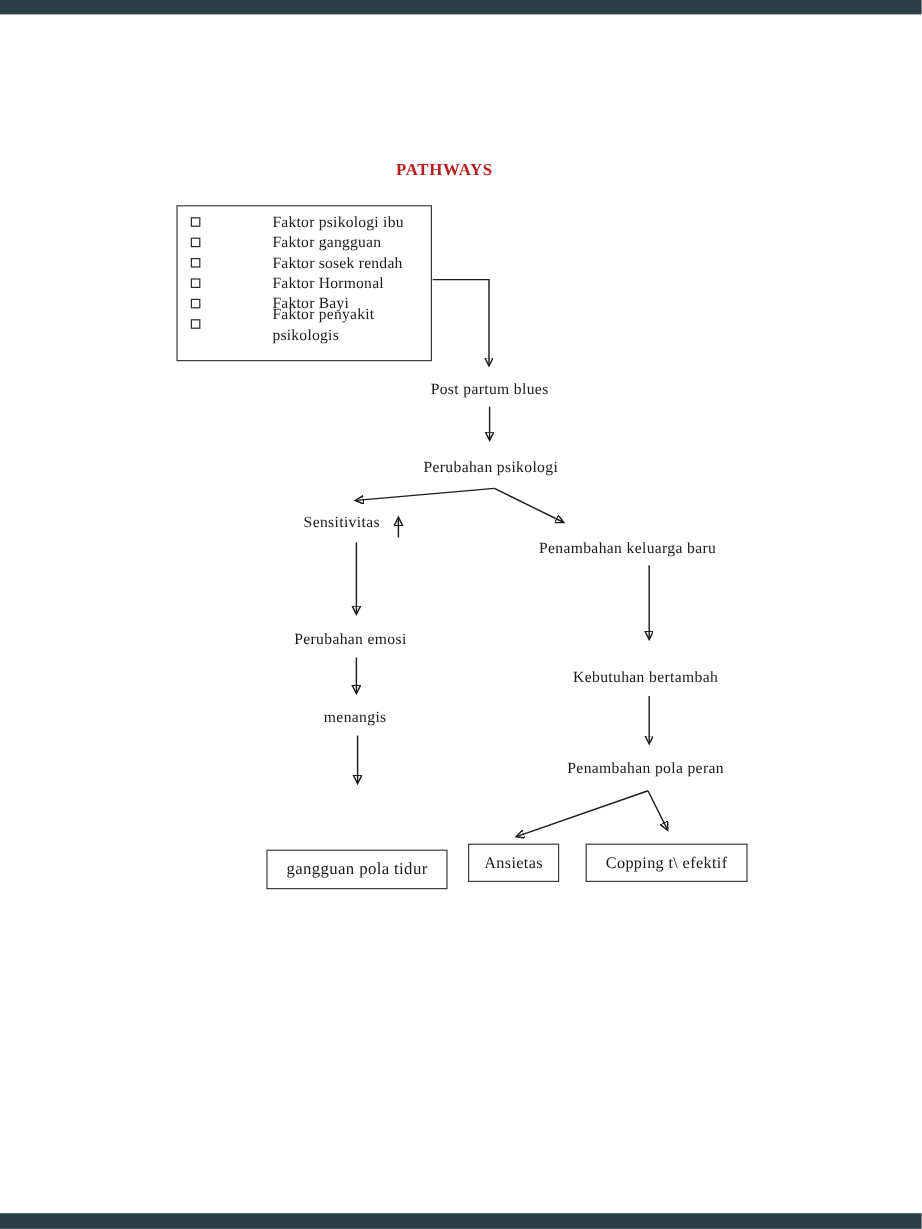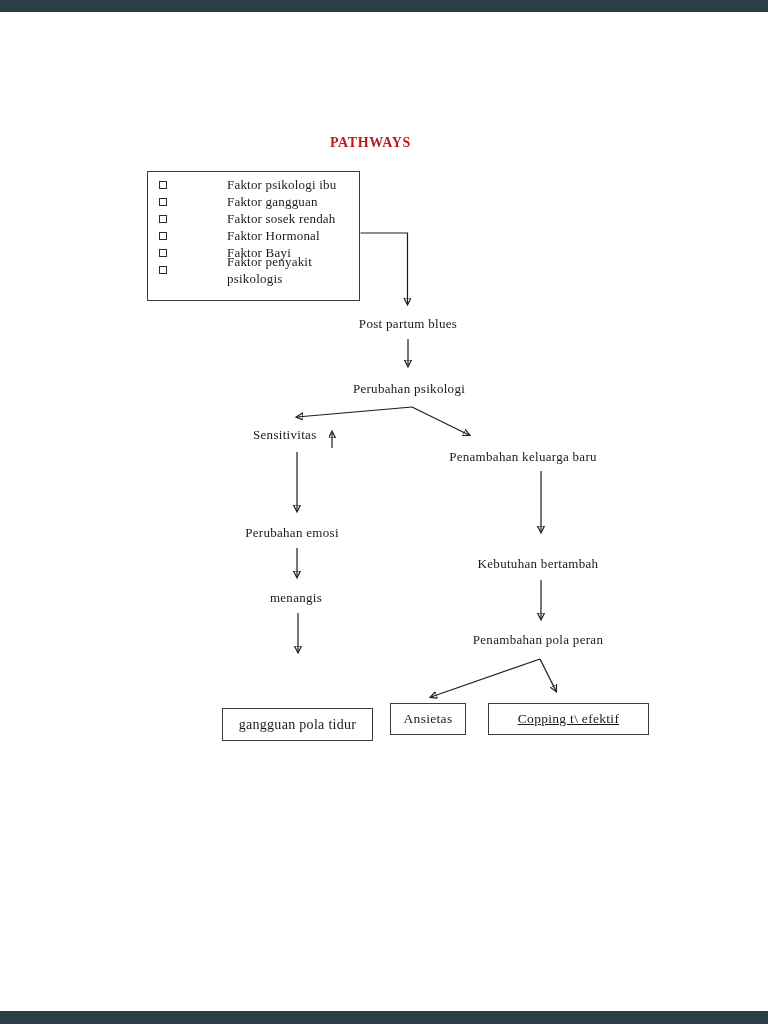--- a/index.html
+++ b/index.html
@@ -108,21 +108,21 @@
 <div class="node centered" style="left:409px;top:381px;">Perubahan psikologi</div>
 <div class="node" style="left:253px;top:427px;">Sensitivitas</div>
 <div class="node centered" style="left:292px;top:525px;">Perubahan emosi</div>
 <div class="node centered" style="left:296px;top:590px;">menangis</div>
 <div class="node centered" style="left:523px;top:449px;">Penambahan keluarga baru</div>
 <div class="node centered" style="left:538px;top:556px;">Kebutuhan bertambah</div>
 <div class="node centered" style="left:538px;top:632px;">Penambahan pola peran</div>
 
 <div class="flow-box" style="left:222px;top:660px;width:151px;height:33px;font-size:14px;margin-top:48px;">gangguan pola tidur</div>
 <div class="flow-box" style="left:390px;top:703px;width:76px;height:32px;">Ansietas</div>
-<div class="flow-box" style="left:488px;top:703px;width:161px;height:32px;text-decoration:underline;">Copping t\ efektif</div>
+<div class="flow-box" style="left:488px;top:703px;width:135px;height:32px;">Copping t\ efektif</div>
 
 <svg class="connectors" viewBox="0 0 768 1024" xmlns="http://www.w3.org/2000/svg">
   <defs>
     <marker id="ah" markerUnits="userSpaceOnUse" markerWidth="9" markerHeight="9" refX="6" refY="3.5" orient="auto">
       <path d="M0,0 L7,3.5 L0,7 Z" fill="#1c1c1c" stroke="none"></path>
     </marker>
   </defs>
   <path d="M360.5,233 L407.5,233 L407.5,304" marker-end="url(#ah)"></path>
   <path d="M408,339 L408,366" marker-end="url(#ah)"></path>
   <path d="M412,407 L297,417" marker-end="url(#ah)"></path>

